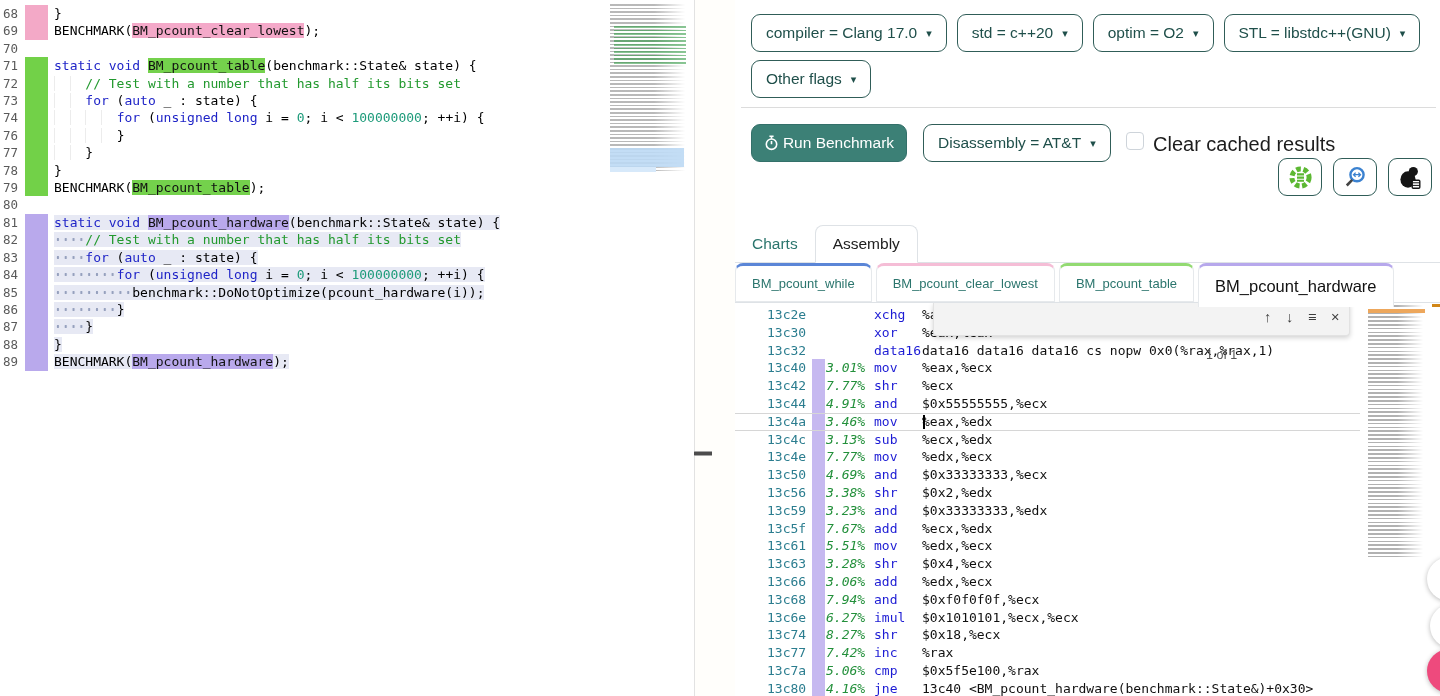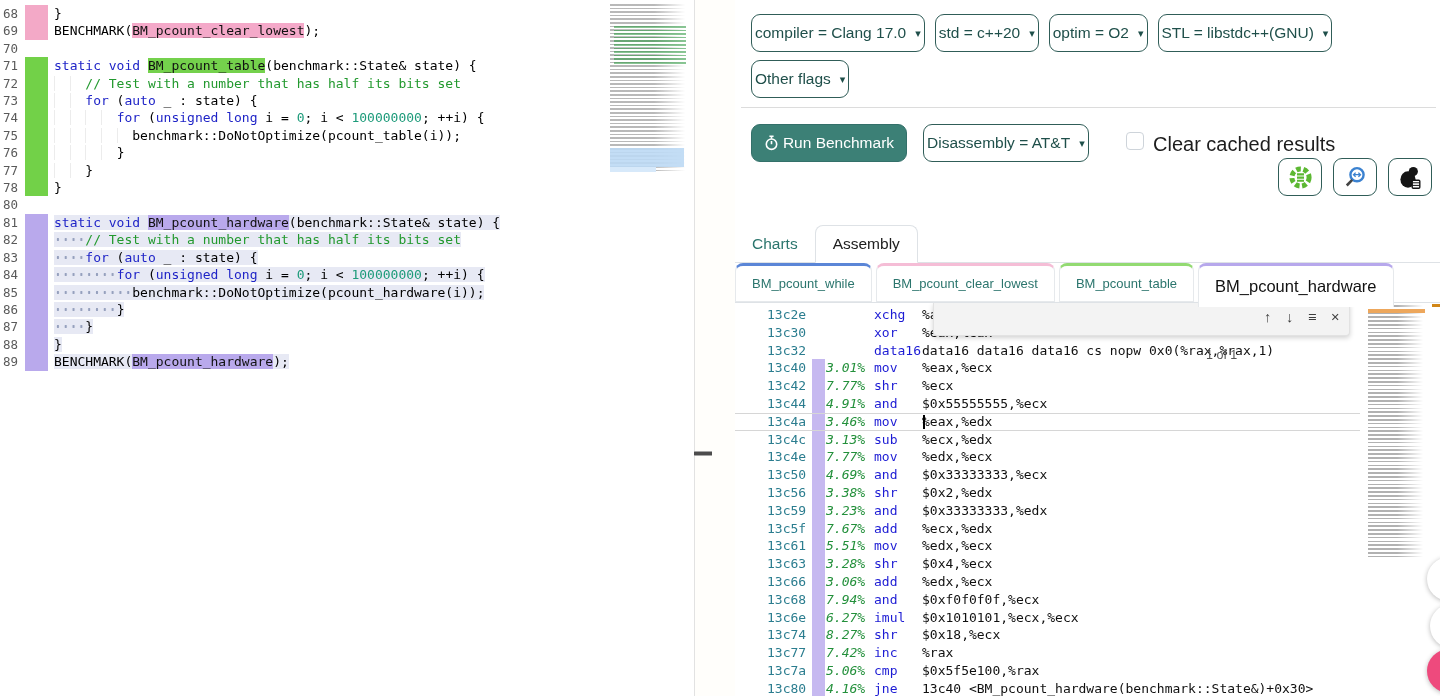--- a/index.html
+++ b/index.html
@@ -40,21 +40,21 @@
   .mini-ed .sel-block{position:absolute;left:0;top:144px;width:74px;height:19px;background:#bcd9f4;opacity:.9;}
   .mini-ed .sel-line{position:absolute;left:0;top:163px;width:46px;height:5px;background:#d7e9fa;}
 
   .split-handle{position:absolute;left:694px;top:451px;width:18px;height:5px;background:#4c4c4c;
     border-top:1px solid #a5a5a5;border-bottom:1px solid #a5a5a5;cursor:row-resize;}
 
   
   .right{position:absolute;left:735px;top:0;width:705px;height:696px;background:#fff;}
 
   .dd-wrap{position:absolute;left:16px;top:14px;width:678px;display:flex;flex-wrap:wrap;gap:8px 10px;}
-  .dd{height:38px;display:inline-flex;align-items:center;padding:0 3px;border:1.5px solid #305d58;
+  .dd{height:38px;display:inline-flex;align-items:center;padding:0 14px;border:1.5px solid #305d58;
       border-radius:9px;color:#1f4f4a;font-size:15.5px;background:#fff;cursor:pointer;white-space:nowrap;}
   .dd .caret{margin-left:9px;font-size:11px;color:#1f4f4a;}
 
   .sep{position:absolute;left:6px;right:4px;top:107px;border-top:1px solid #dcdcdc;}
 
   .run-btn{position:absolute;left:16px;top:124px;height:38px;width:156px;background:#3c8076;color:#fff;
     border:1px solid #34706a;border-radius:9px;display:flex;align-items:center;justify-content:center;
     gap:4px;font-size:15.5px;cursor:pointer;}
   .dd-disasm{position:absolute;left:188px;top:124px;}
   .chk{position:absolute;left:391px;top:132px;width:18px;height:18px;border:1px solid #ced4da;
@@ -122,24 +122,24 @@
 
   <div class="code-pane">
     <div id="code-lines">
         <div class="cl"><div class="ln">68</div><div class="mk pink"></div><div class="codetext"><span><span class="tk-pl">}</span></span></div></div>
         <div class="cl"><div class="ln">69</div><div class="mk pink"></div><div class="codetext"><span><span class="tk-pl">BENCHMARK(</span><span class="tk-hp">BM_pcount_clear_lowest</span><span class="tk-pl">);</span></span></div></div>
         <div class="cl"><div class="ln">70</div><div class="mk"></div><div class="codetext"><span></span></div></div>
         <div class="cl"><div class="ln">71</div><div class="mk green"></div><div class="codetext"><span><span class="tk-kw">static</span><span class="tk-pl"> </span><span class="tk-kw">void</span><span class="tk-pl"> </span><span class="tk-hg">BM_pcount_table</span><span class="tk-pl">(benchmark::State&amp; state) {</span></span></div></div>
         <div class="cl"><div class="ln">72</div><div class="mk green"></div><div class="codetext"><span><span class="tk-ind">    </span><span class="tk-cm">// Test with a number that has half its bits set</span></span></div></div>
         <div class="cl"><div class="ln">73</div><div class="mk green"></div><div class="codetext"><span><span class="tk-ind">    </span><span class="tk-kw">for</span><span class="tk-pl"> (</span><span class="tk-kw">auto</span><span class="tk-pl"> _ : state) {</span></span></div></div>
         <div class="cl"><div class="ln">74</div><div class="mk green"></div><div class="codetext"><span><span class="tk-ind">        </span><span class="tk-kw">for</span><span class="tk-pl"> (</span><span class="tk-kw">unsigned</span><span class="tk-pl"> </span><span class="tk-kw">long</span><span class="tk-pl"> i = </span><span class="tk-num">0</span><span class="tk-pl">; i &lt; </span><span class="tk-num">100000000</span><span class="tk-pl">; ++i) {</span></span></div></div>
-        <div class="cl"><div class="ln">75</div><div class="mk green"></div><div class="codetext"><span><span class="tk-ind">          </span><span class="tk-pl">benchmark::DoNotOptimize(pcount_table(i));</span></span></div></div>
         <div class="cl"><div class="ln">76</div><div class="mk green"></div><div class="codetext"><span><span class="tk-ind">        </span><span class="tk-pl">}</span></span></div></div>
         <div class="cl"><div class="ln">77</div><div class="mk green"></div><div class="codetext"><span><span class="tk-ind">    </span><span class="tk-pl">}</span></span></div></div>
         <div class="cl"><div class="ln">78</div><div class="mk green"></div><div class="codetext"><span><span class="tk-pl">}</span></span></div></div>
+        <div class="cl"><div class="ln">79</div><div class="mk green"></div><div class="codetext"><span><span class="tk-pl">BENCHMARK(</span><span class="tk-hg">BM_pcount_table</span><span class="tk-pl">);</span></span></div></div>
         <div class="cl"><div class="ln">80</div><div class="mk"></div><div class="codetext"><span></span></div></div>
         <div class="cl sel"><div class="ln">81</div><div class="mk purple"></div><div class="codetext"><span class="selbg"><span class="tk-kw">static</span><span class="tk-pl"> </span><span class="tk-kw">void</span><span class="tk-pl"> </span><span class="tk-hpu">BM_pcount_hardware</span><span class="tk-pl">(benchmark::State&amp; state) {</span></span></div></div>
         <div class="cl sel"><div class="ln">82</div><div class="mk purple"></div><div class="codetext"><span class="selbg"><span class="tk-ind">    </span><span class="tk-cm">// Test with a number that has half its bits set</span></span></div></div>
         <div class="cl sel"><div class="ln">83</div><div class="mk purple"></div><div class="codetext"><span class="selbg"><span class="tk-ind">    </span><span class="tk-kw">for</span><span class="tk-pl"> (</span><span class="tk-kw">auto</span><span class="tk-pl"> _ : state) {</span></span></div></div>
         <div class="cl sel"><div class="ln">84</div><div class="mk purple"></div><div class="codetext"><span class="selbg"><span class="tk-ind">        </span><span class="tk-kw">for</span><span class="tk-pl"> (</span><span class="tk-kw">unsigned</span><span class="tk-pl"> </span><span class="tk-kw">long</span><span class="tk-pl"> i = </span><span class="tk-num">0</span><span class="tk-pl">; i &lt; </span><span class="tk-num">100000000</span><span class="tk-pl">; ++i) {</span></span></div></div>
         <div class="cl sel"><div class="ln">85</div><div class="mk purple"></div><div class="codetext"><span class="selbg"><span class="tk-ind">          </span><span class="tk-pl">benchmark::DoNotOptimize(pcount_hardware(i));</span></span></div></div>
         <div class="cl sel"><div class="ln">86</div><div class="mk purple"></div><div class="codetext"><span class="selbg"><span class="tk-ind">        </span><span class="tk-pl">}</span></span></div></div>
         <div class="cl sel"><div class="ln">87</div><div class="mk purple"></div><div class="codetext"><span class="selbg"><span class="tk-ind">    </span><span class="tk-pl">}</span></span></div></div>
         <div class="cl sel"><div class="ln">88</div><div class="mk purple"></div><div class="codetext"><span class="selbg"><span class="tk-pl">}</span></span></div></div>
         <div class="cl sel"><div class="ln">89</div><div class="mk purple"></div><div class="codetext"><span class="selbg"><span class="tk-pl">BENCHMARK(</span><span class="tk-hpu">BM_pcount_hardware</span><span class="tk-pl">);</span></span></div></div>

